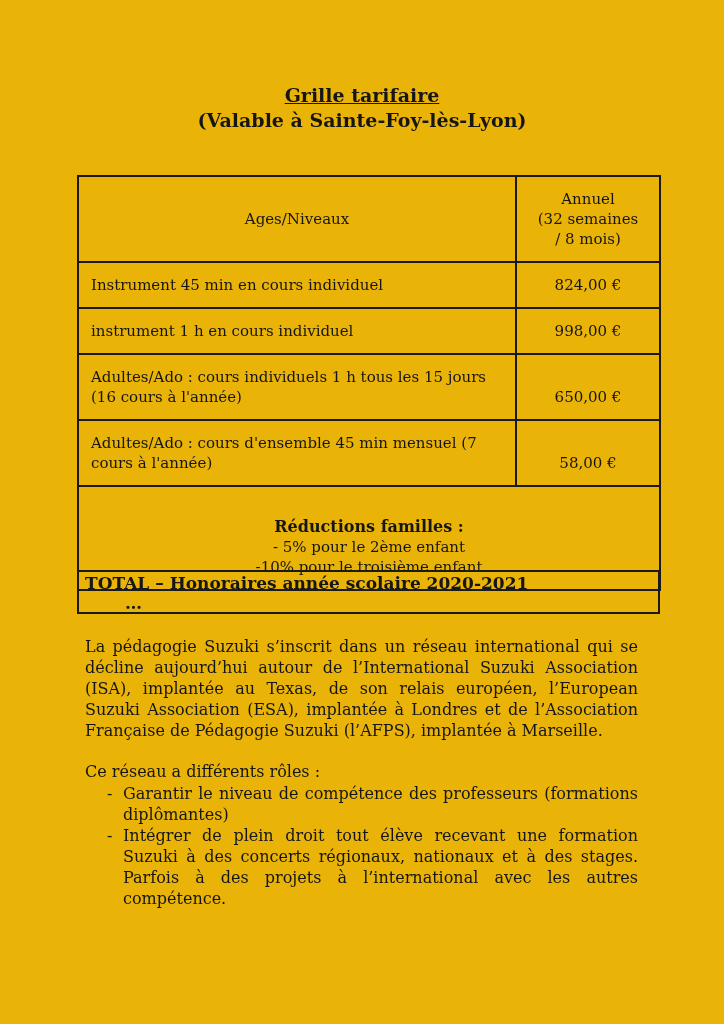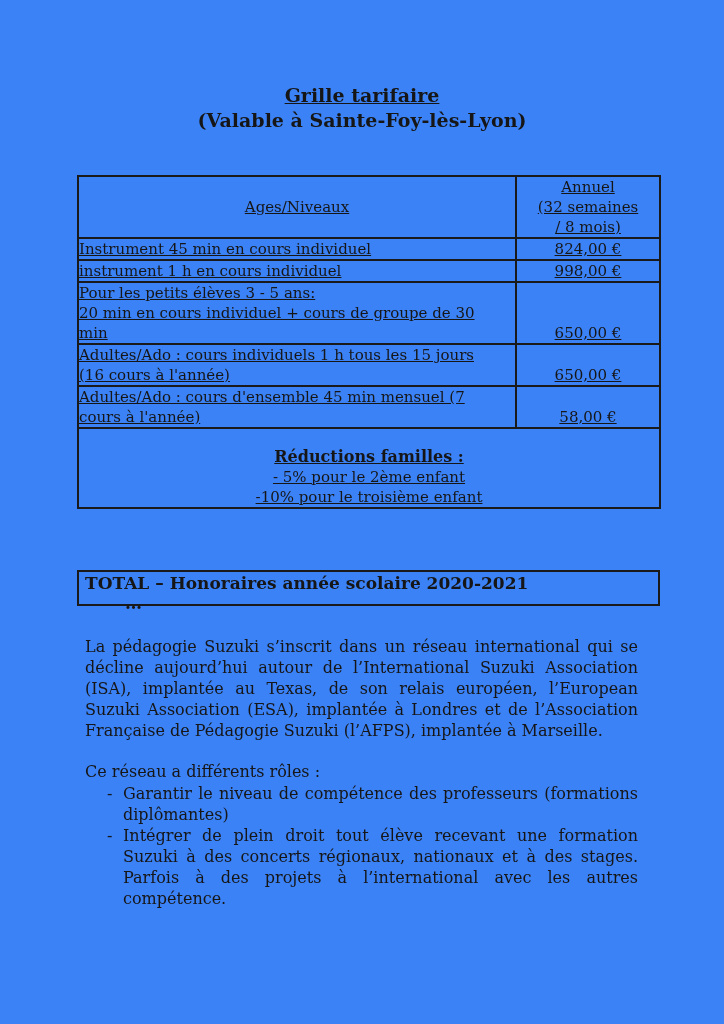--- a/index.html
+++ b/index.html
@@ -4,41 +4,40 @@
 <style>
   html, body { margin: 0; padding: 0; }
   body {
     width: 724px; height: 1024px;
     background: #ffffff;
     font-family: "DejaVu Serif", serif;
     color: #161616;
     position: relative;
     overflow: hidden;
   }
-  .page { position: absolute; inset: 0; background: #3b82f6; }
+  .page { position: absolute; inset: 0; background: #eab308; }
 
   
   .title-block {
     position: absolute; top: 83px; left: 0; width: 724px;
     text-align: center; font-weight: bold;
     font-size: 19px; line-height: 25px;
   }
   .title-underline { text-decoration: underline; }
 
   
   table.tariff {
     position: absolute; left: 77px; top: 175px;
     width: 582px; border-collapse: collapse; table-layout: fixed;
   }
   table.tariff td, table.tariff th {
     border: 2px solid #1a1a1a;
     font-size: 15px; line-height: 20px;
     font-weight: normal;
-    padding: 0;
-    text-decoration: underline;
+    padding: 12px;
   }
   col.c-label { width: 438px; }
   col.c-price { width: 144px; }
   th.hdr-label {
     font-weight: bold; font-size: 16px; vertical-align: middle;
     height: 60px;
   }
   th.hdr-price {
     font-weight: bold; font-size: 16px; text-align: center; vertical-align: middle;
     white-space: pre-line; line-height: 20px;
@@ -55,21 +54,21 @@
   tr.r1 td { height: 20px; }
   tr.r3l td { height: 60px; }
   tr.r2l td { height: 40px; }
   td.cell-footer { text-align: center; padding: 1px 4px 2px 4px; }
   .footer-title { font-weight: bold; font-size: 16px; line-height: 21px; margin-top: 17px; }
   .footer-line  { font-size: 15px; line-height: 20px; }
 
   
   .total-box {
     position: absolute; left: 77px; top: 570px;
-    width: 583px; height: 36px; box-sizing: border-box;
+    width: 583px; height: 44px; box-sizing: border-box;
     border: 2px solid #1a1a1a;
     font-weight: bold; font-size: 17px; line-height: 20px;
   }
   .total-line1 { margin: 1px 0 0 6px; }
   .total-line2 { margin: 0 0 0 46px; letter-spacing: 1px; }
 
   
   .para-intro {
     position: absolute; left: 85px; top: 636px; width: 553px;
     font-size: 16px; line-height: 21px; text-align: justify;
@@ -109,26 +108,20 @@
 / 8 mois)</th>
       </tr>
       <tr class="r1">
         <td class="cell-label">Instrument 45 min en cours individuel</td>
         <td class="cell-price">824,00 €</td>
       </tr>
       <tr class="r1">
         <td class="cell-label">instrument 1 h en cours individuel</td>
         <td class="cell-price">998,00 €</td>
       </tr>
-      <tr class="r3l">
-        <td class="cell-label">Pour les petits élèves 3 - 5 ans:
-20 min en cours individuel + cours de groupe de 30
-min</td>
-        <td class="cell-price">650,00 €</td>
-      </tr>
       <tr class="r2l">
         <td class="cell-label">Adultes/Ado : cours individuels 1 h tous les 15 jours
 (16 cours à l'année)</td>
         <td class="cell-price">650,00 €</td>
       </tr>
       <tr class="r2l">
         <td class="cell-label">Adultes/Ado : cours d'ensemble 45 min mensuel (7
 cours à l'année)</td>
         <td class="cell-price">58,00 €</td>
       </tr>

